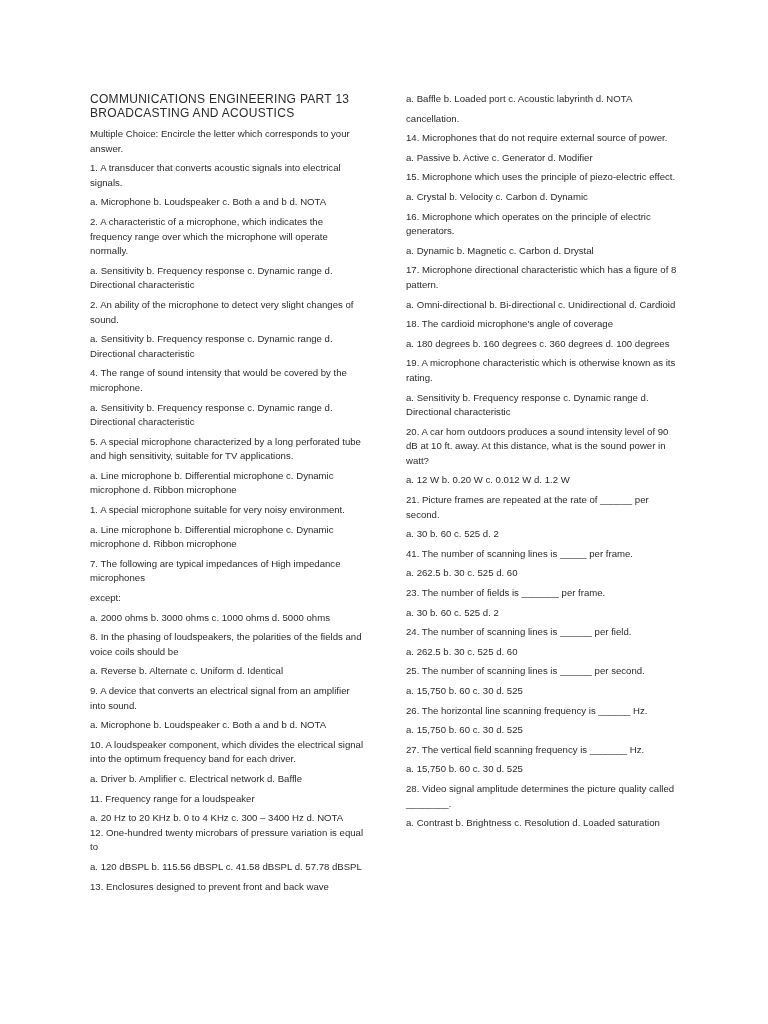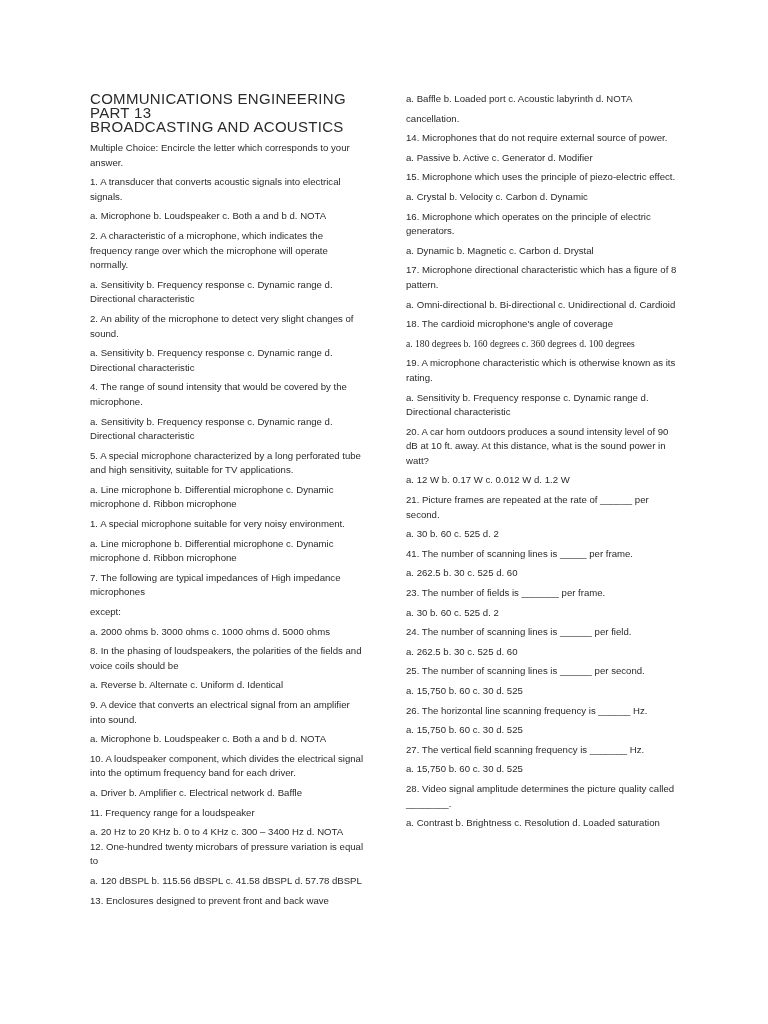--- a/index.html
+++ b/index.html
@@ -2,23 +2,23 @@
 <html><head>
 <meta charset="utf-8">
 <style>
   html, body { margin: 0; padding: 0; background: #ffffff; }
   body { width: 768px; height: 1024px; position: relative; overflow: hidden;
          font-family: "Liberation Sans", sans-serif; color: #2a2a2a; }
   .col { position: absolute; top: 92px; width: 276px; font-size: 9.6px; line-height: 14.6px; }
   .col.left { left: 90px; }
   .col.right { left: 406px; top: 92px; }
   .p { margin: 0 0 5px 0; }
-  .title { font-size: 15px; letter-spacing: 0.3px; margin: 0; line-height: 14px; }
+  .title { font-size: 12px; letter-spacing: 0.3px; margin: 0; line-height: 14px; }
   .title-wrap { margin-bottom: 7px; }
-  .justify { text-align: justify; text-align-last: left; font-family: Liberation Serif, serif; }
+  .justify { text-align: justify; text-align-last: left; }
 </style>
 </head>
 <body>
 
 <div class="col left">
   <div class="title-wrap">
     <p class="title">COMMUNICATIONS ENGINEERING PART 13</p>
     <p class="title">BROADCASTING AND ACOUSTICS</p>
   </div>
   <p class="p">Multiple Choice: Encircle the letter which corresponds to your answer.</p>
@@ -60,21 +60,21 @@
   <p class="p">a. Crystal b. Velocity c. Carbon d. Dynamic</p>
   <p class="p">16. Microphone which operates on the principle of electric generators.</p>
   <p class="p">a. Dynamic b. Magnetic c. Carbon d. Drystal</p>
   <p class="p">17. Microphone directional characteristic which has a figure of 8 pattern.</p>
   <p class="p">a. Omni-directional b. Bi-directional c. Unidirectional d. Cardioid</p>
   <p class="p">18. The cardioid microphone's angle of coverage</p>
   <p class="p justify">a. 180 degrees b. 160 degrees c. 360 degrees d. 100 degrees</p>
   <p class="p">19. A microphone characteristic which is otherwise known as its rating.</p>
   <p class="p">a. Sensitivity b. Frequency response c. Dynamic range d. Directional characteristic</p>
   <p class="p">20. A car horn outdoors produces a sound intensity level of 90 dB at 10 ft. away. At this distance, what is the sound power in watt?</p>
-  <p class="p">a. 12 W b. 0.17 W c. 0.012 W d. 1.2 W</p>
+  <p class="p">a. 12 W b. 0.20 W c. 0.012 W d. 1.2 W</p>
   <p class="p">21. Picture frames are repeated at the rate of ______ per second.</p>
   <p class="p">a. 30 b. 60 c. 525 d. 2</p>
   <p class="p">41. The number of scanning lines is _____ per frame.</p>
   <p class="p">a. 262.5 b. 30 c. 525 d. 60</p>
   <p class="p">23. The number of fields is _______ per frame.</p>
   <p class="p">a. 30 b. 60 c. 525 d. 2</p>
   <p class="p">24. The number of scanning lines is ______ per field.</p>
   <p class="p">a. 262.5 b. 30 c. 525 d. 60</p>
   <p class="p">25. The number of scanning lines is ______ per second.</p>
   <p class="p">a. 15,750 b. 60 c. 30 d. 525</p>

